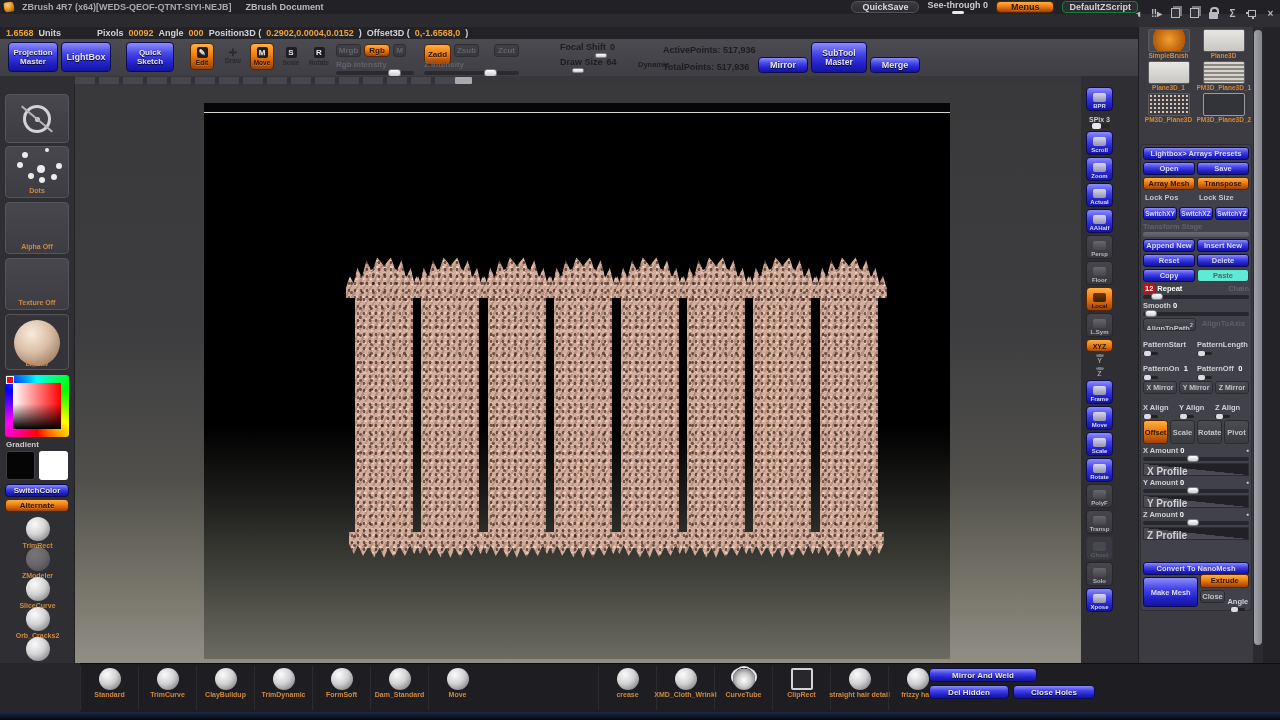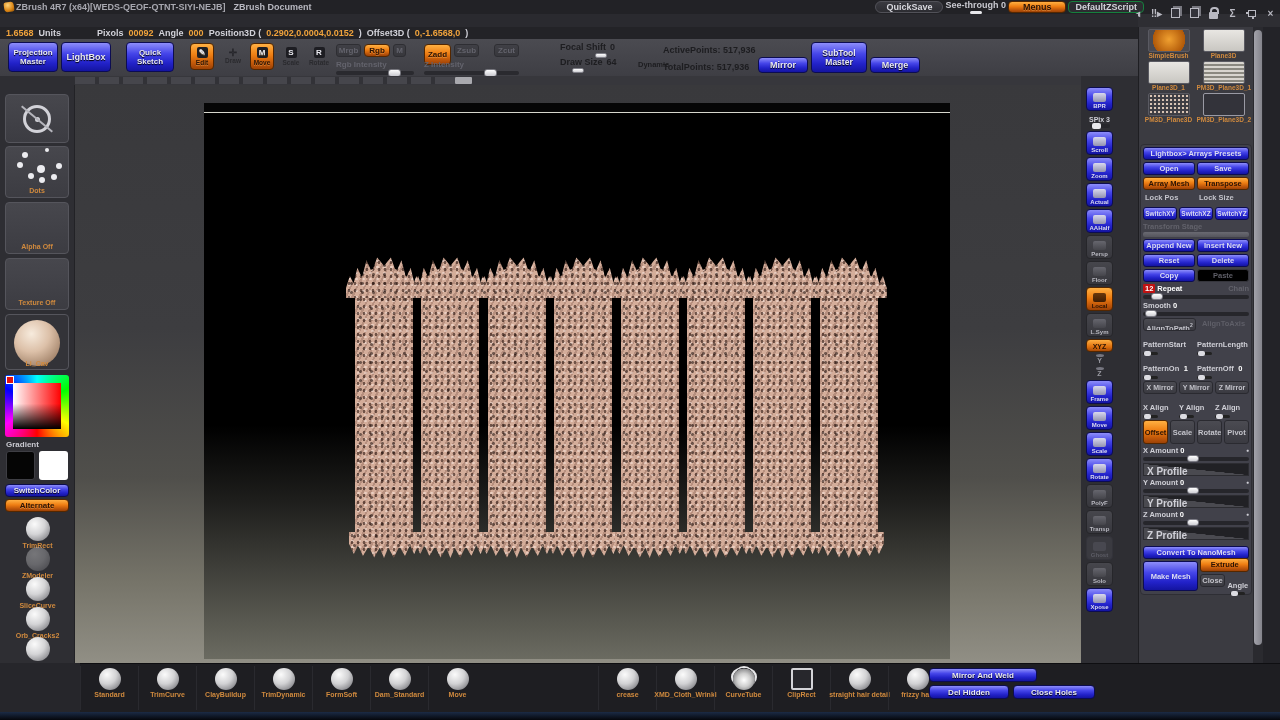--- a/index.html
+++ b/index.html
@@ -1,19 +1,19 @@
 <!DOCTYPE html>
 <html style="--orange: #e0720f; --blue: #3434d8; --laborange: #d08a3e; --valorange: #f0a33c; --tan: #d4ad9a;"><head>
 <meta charset="utf-8">
 <style>
 *{margin:0;padding:0;box-sizing:border-box;font-family:"Liberation Sans",sans-serif}
 html,body{background:#1a1a1d}
 #app{position:relative;width:1280px;height:720px;background:#2e2e33;overflow:hidden;font-weight:bold;cursor:default}
 
-.titlebar{position:absolute;left:0;top:0;width:1280px;height:14px;background:#222226;color:#9c9ca3;font-size:9px;display:flex;align-items:center;gap:2px;padding:0 4px;white-space:nowrap}
+.titlebar{position:absolute;left:0;top:0;width:1280px;height:14px;background:#222226;color:#9c9ca3;font-size:9px;display:flex;align-items:center;gap:8px;padding:0 4px;white-space:nowrap}
 .titlebar .logo{width:10px;height:10px;background:radial-gradient(circle at 40% 30%,#ffd37a,#d98414 60%,#8a4d05);border-radius:2px 4px 2px 4px;transform:rotate(-8deg)}
 .titlebar .t1{color:#a8a8b0}
 .titlebar .t2{color:#b8b8c0;margin-left:6px}
 .titlebar .stats{color:#8f8f97}
 .qsave{margin-left:auto;background:linear-gradient(#3a3a40,#2c2c31);border:1px solid #515158;border-radius:6px;color:#d8d8de;font-size:9px;padding:0 10px;height:12px;line-height:11px}
 .seethru{display:flex;flex-direction:column;align-items:center;color:#c9c9d0;font-size:9px;line-height:9px}
 .seethru .mini{width:12px;height:3px;background:#e8e8ec;border-radius:2px;margin-top:1px}
 .btn-orange{background:linear-gradient(180deg,#ffb042,#ee7d12 45%,#bf570a 78%,#9d4206);border:1px solid #542700;color:#2b1304;border-radius:4px;text-shadow:0 1px 0 rgba(255,200,120,.35)}
 .btn-blue{background:linear-gradient(180deg,#8d8dfa 0%,#4545e9 38%,#2222c9 72%,#1414a0 100%);border:1px solid #0c0c52;color:#e8e8f4;border-radius:4px;text-shadow:0 1px 1px #000}
 .ghosted{background:linear-gradient(#404046,#37373c);border:1px solid #2e2e33;color:#63636c;border-radius:3px}
@@ -95,21 +95,21 @@
 .thumbbox.s-textured{background:repeating-linear-gradient(#d8d5cf 0 2px,#8a8880 2px 4px)}
 .thumbbox.s-lace{background:#3c3c42 radial-gradient(circle,#d8c4b4 1px,transparent 1.6px);background-size:4px 4px}
 .thumbbox.s-selected{background:#33333a;border:1px solid #9a9aa4}
 .sechead{font-size:9px;color:#cbcbd2;padding:4px 0 2px 8px;letter-spacing:.2px}
 .ampanel{background:#41414a;border:1px solid #2e2e34;border-radius:4px;margin:1px 1px 2px;padding:0 0 3px}
 .r{display:flex;gap:2px;margin:2px 2px 0;align-items:center}
 .pb{flex:1;height:13px;font-size:7.5px;line-height:12px;text-align:center;border-radius:3px;overflow:hidden;white-space:nowrap}
 .pb.blue{background:linear-gradient(180deg,#8d8dfa,#4545e9 38%,#2222c9 72%,#1414a0);border:1px solid #0c0c52;color:#dcdcf0}
 .pb.orange{background:linear-gradient(180deg,#ffb042,#ee7d12 45%,#bf570a 78%,#9d4206);border:1px solid #542700;color:#2b1304}
 .pb.dark{background:linear-gradient(#4b4b52,#3a3a41);border:1px solid #2a2a30;color:#c3c3ca}
-.pb.ghost{background:#000000;border:1px solid #35353c;color:#5f5f68}
+.pb.ghost{background:#5eead4;border:1px solid #35353c;color:#5f5f68}
 .plbl{font-size:7.5px;color:#cfcfd6;line-height:9px;white-space:nowrap}
 .plbl.gh{color:#62626b}
 .pval{font-size:7.5px;color:#fff}
 .badge-red{background:#c01212;color:#fff;font-size:7.5px;padding:0 2px;border-radius:1px;line-height:9px}
 .msl{height:4px;background:#26262b;border-radius:2px;position:relative;flex:1;margin:2px 2px 0}
 .msl i{position:absolute;top:-2px;width:12px;height:7px;background:linear-gradient(#fff,#cfcfd4);border:1px solid #7b7b84;border-radius:3px}
 .mini-sl{width:15px;height:3px;background:#222;border-radius:2px;position:relative;margin-top:1px}
 .mini-sl::after{content:"";position:absolute;left:1px;top:-1px;width:7px;height:5px;background:#dcdce2;border-radius:2px}
 .profile{position:relative;height:13px;margin:2px 2px 0;background:linear-gradient(to top right,#4a4a50 49.5%,#212125 50.5%);border:1px solid #2c2c31}
 .profile span{position:absolute;left:3px;top:2px;font-size:10px;color:#cfcfd6}
@@ -602,21 +602,21 @@
           <span class="plbl">Z Amount</span>
           <span class="pval">0</span>
           <span class="plbl" style="margin-left:auto;font-size:5px">●</span>
         </div>
       <div class="msl">
           <i style="left:44px"></i>
         </div>
       <div class="profile">
           <span>Z Profile</span>
         </div>
-      <div class="r" style="margin-top:6px">
+      <div class="r" style="margin-top:22px">
           <div class="pb blue">Convert To NanoMesh</div>
         </div>
       <div class="r" style="height:30px">
         <div class="pb blue" style="flex:1.1;height:30px;line-height:29px">Make Mesh</div>
         <div style="flex:1;display:flex;flex-direction:column;gap:2px">
           <div class="pb orange">Extrude</div>
           <div style="display:flex;gap:2px">
             <div class="pb dark">Close</div>
             <div style="flex:1;text-align:center">
               <span class="plbl">Angle</span>

